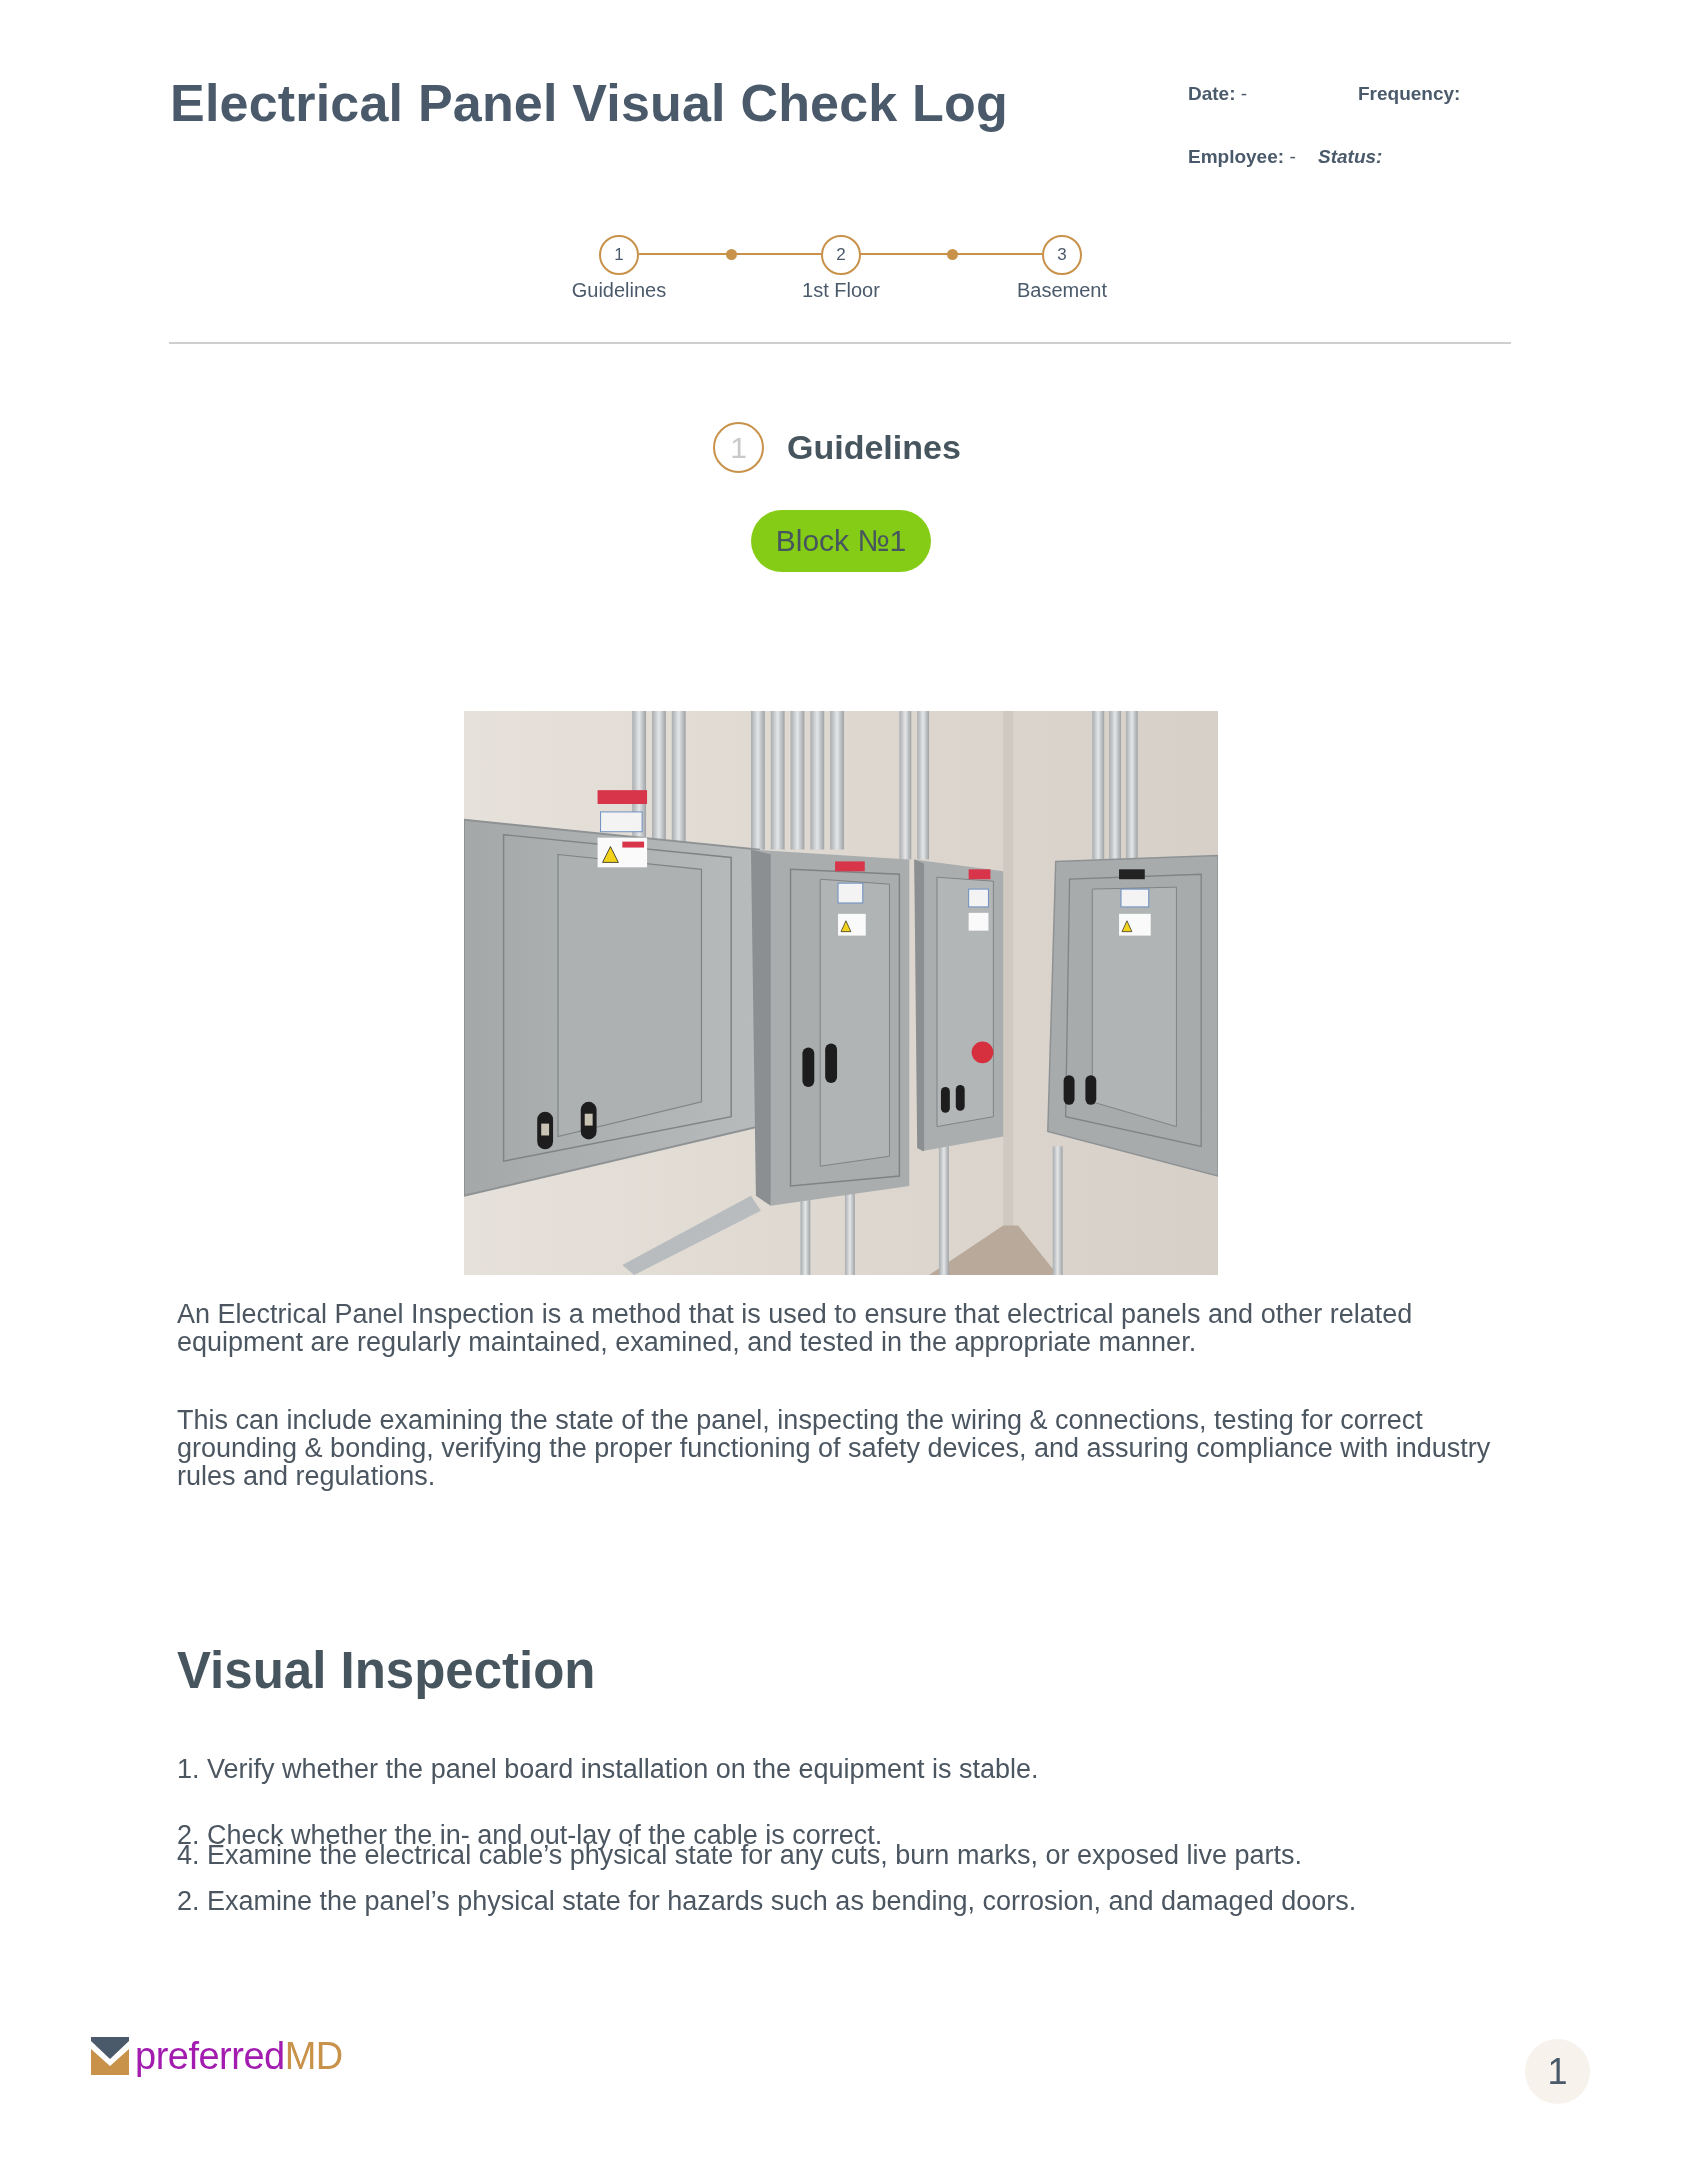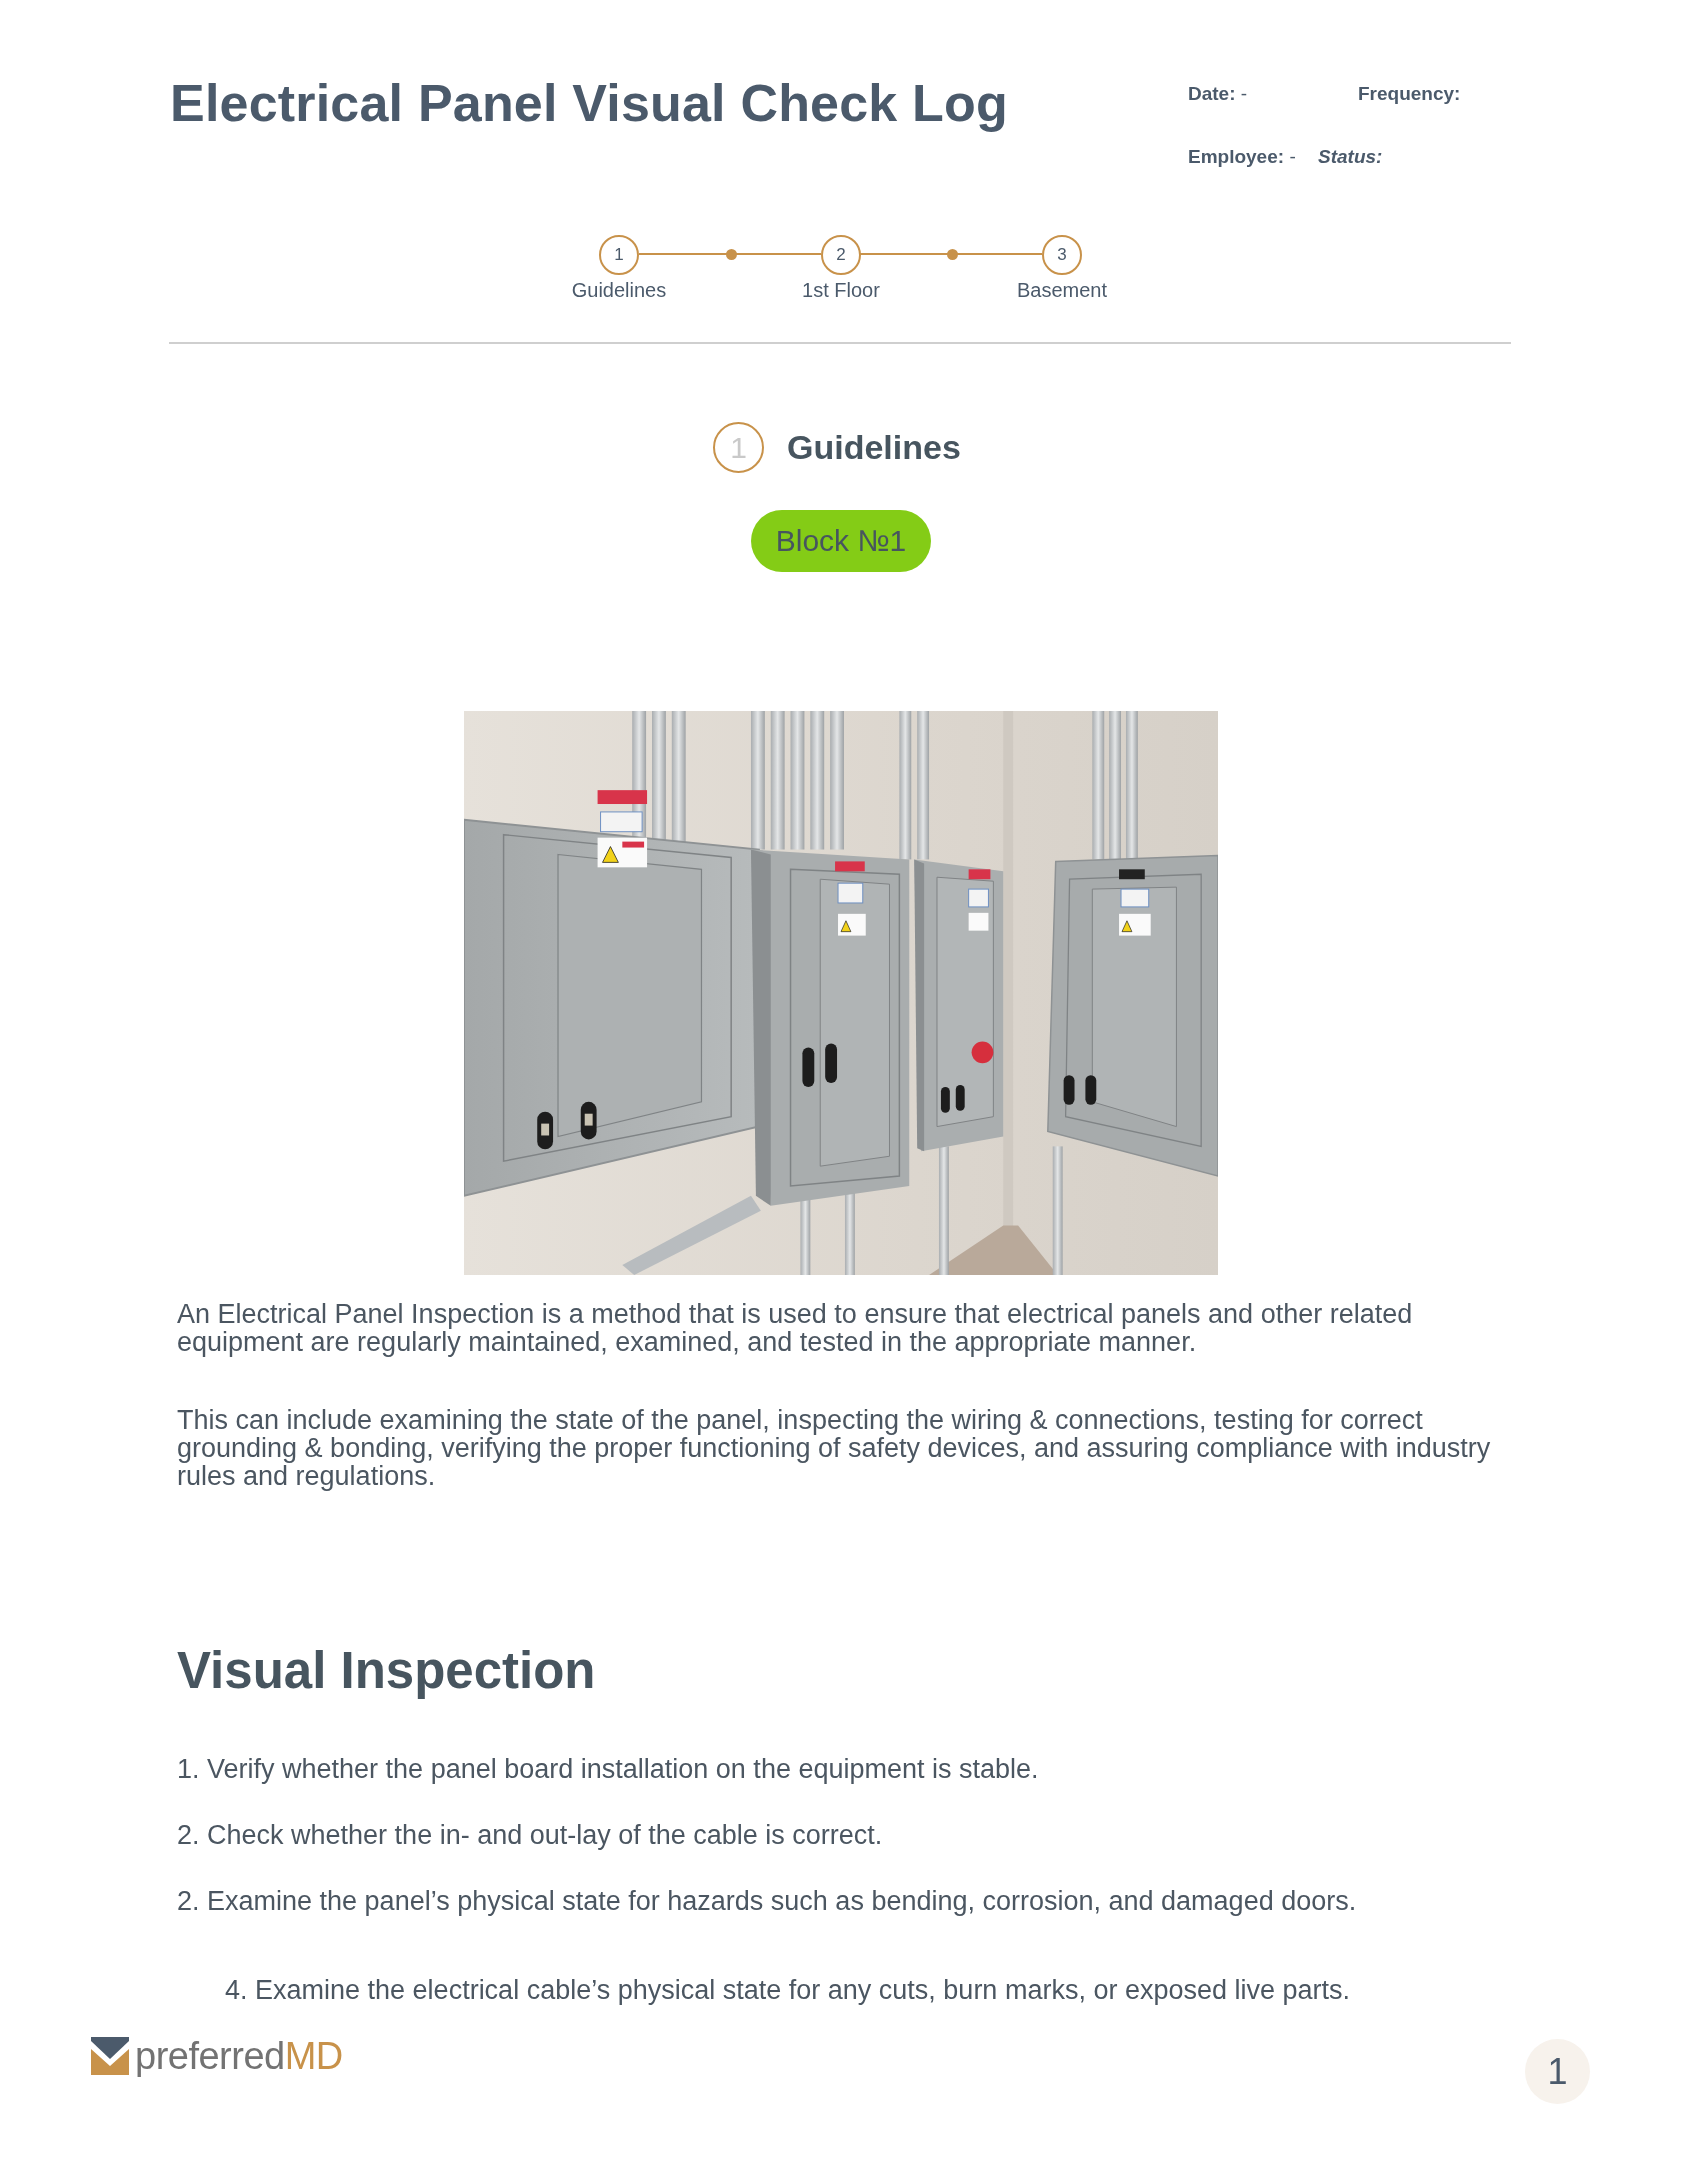--- a/index.html
+++ b/index.html
@@ -16,21 +16,21 @@
   .divider { left:169px; top:342px; width:1342px; height:2px; background:#cfcfcf; }
   .sec-circle { left:713px; top:422px; width:51px; height:51px; border:2px solid #c8924a; border-radius:50%; box-sizing:border-box; display:flex; align-items:center; justify-content:center; font-size:30px; color:#c9c9c9; }
   .sec-title { left:787px; top:428px; font-size:34px; font-weight:bold; color:#47555f; }
   .pill { left:751px; top:510px; width:180px; height:62px; border-radius:32px; background:#84cc16; display:flex; align-items:center; justify-content:center; font-size:30px; color:#47555f; }
   .photo { left:464px; top:711px; width:754px; height:564px; overflow:hidden; background:#dcd8d2; }
   .para { left:177px; width:1317px; font-size:27px; line-height:28px; color:#4b5661; margin:0; }
   .h2 { left:177px; top:1641px; font-size:51px; font-weight:bold; color:#47555f; white-space:nowrap; }
   .li { left:177px; font-size:27px; color:#4b5661; white-space:nowrap; }
   .logo { left:91px; top:2035px; height:42px; display:flex; align-items:center; }
   .logo-text { font-size:38px; margin-left:6px; letter-spacing:-0.5px; }
-  .logo-text .p1 { color:#737373;margin-top:8px; }
+  .logo-text .p1 { color:#a21caf;margin-top:8px; }
   .logo-text .p2 { color:#c8924a; font-weight:normal; }
   .pagenum { left:1525px; top:2039px; width:65px; height:65px; border-radius:50%; background:#f7f2ec; display:flex; align-items:center; justify-content:center; font-size:36px; color:#4b5a6b; }
 </style>
 </head>
 <body>
 
 <div class="abs title">Electrical Panel Visual Check Log</div>
 
 <div class="abs meta" style="left:1178px; top:83px;">
   <span>Date:</span>
@@ -176,21 +176,21 @@
 </div>
 
 <p class="abs para" style="top:1300px;">An Electrical Panel Inspection is a method that is used to ensure that electrical panels and other related equipment are regularly maintained, examined, and tested in the appropriate manner.</p>
 <p class="abs para" style="top:1406px;">This can include examining the state of the panel, inspecting the wiring &amp; connections, testing for correct grounding &amp; bonding, verifying the proper functioning of safety devices, and assuring compliance with industry rules and regulations.</p>
 
 <div class="abs h2">Visual Inspection</div>
 
 <div class="abs li" style="top:1754px;">1. Verify whether the panel board installation on the equipment is stable.</div>
 <div class="abs li" style="top:1820px;">2. Check whether the in- and out-lay of the cable is correct.</div>
 <div class="abs li" style="top:1886px;">2. Examine the panel’s physical state for hazards such as bending, corrosion, and damaged doors.</div>
-<div class="abs li" style="top:1975px;margin-left:48px;">4. Examine the electrical cable’s physical state for any cuts, burn marks, or exposed live parts.</div>
+<div class="abs li" style="top:1840px;">4. Examine the electrical cable’s physical state for any cuts, burn marks, or exposed live parts.</div>
 
 <div class="abs logo">
   <svg width="38" height="38" viewBox="0 0 38 38">
     <polygon points="0,0 38,0 38,4 19,22 0,4" fill="#4b5a6b"></polygon>
     <polygon points="0,12 19,29 38,12 38,38 0,38" fill="#c8924a"></polygon>
     <polyline points="0,8 19,26 38,8" fill="none" stroke="#ffffff" stroke-width="3"></polyline>
   </svg>
   <span class="logo-text">
     <span class="p1">preferred</span><span class="p2">MD</span>
   </span>

